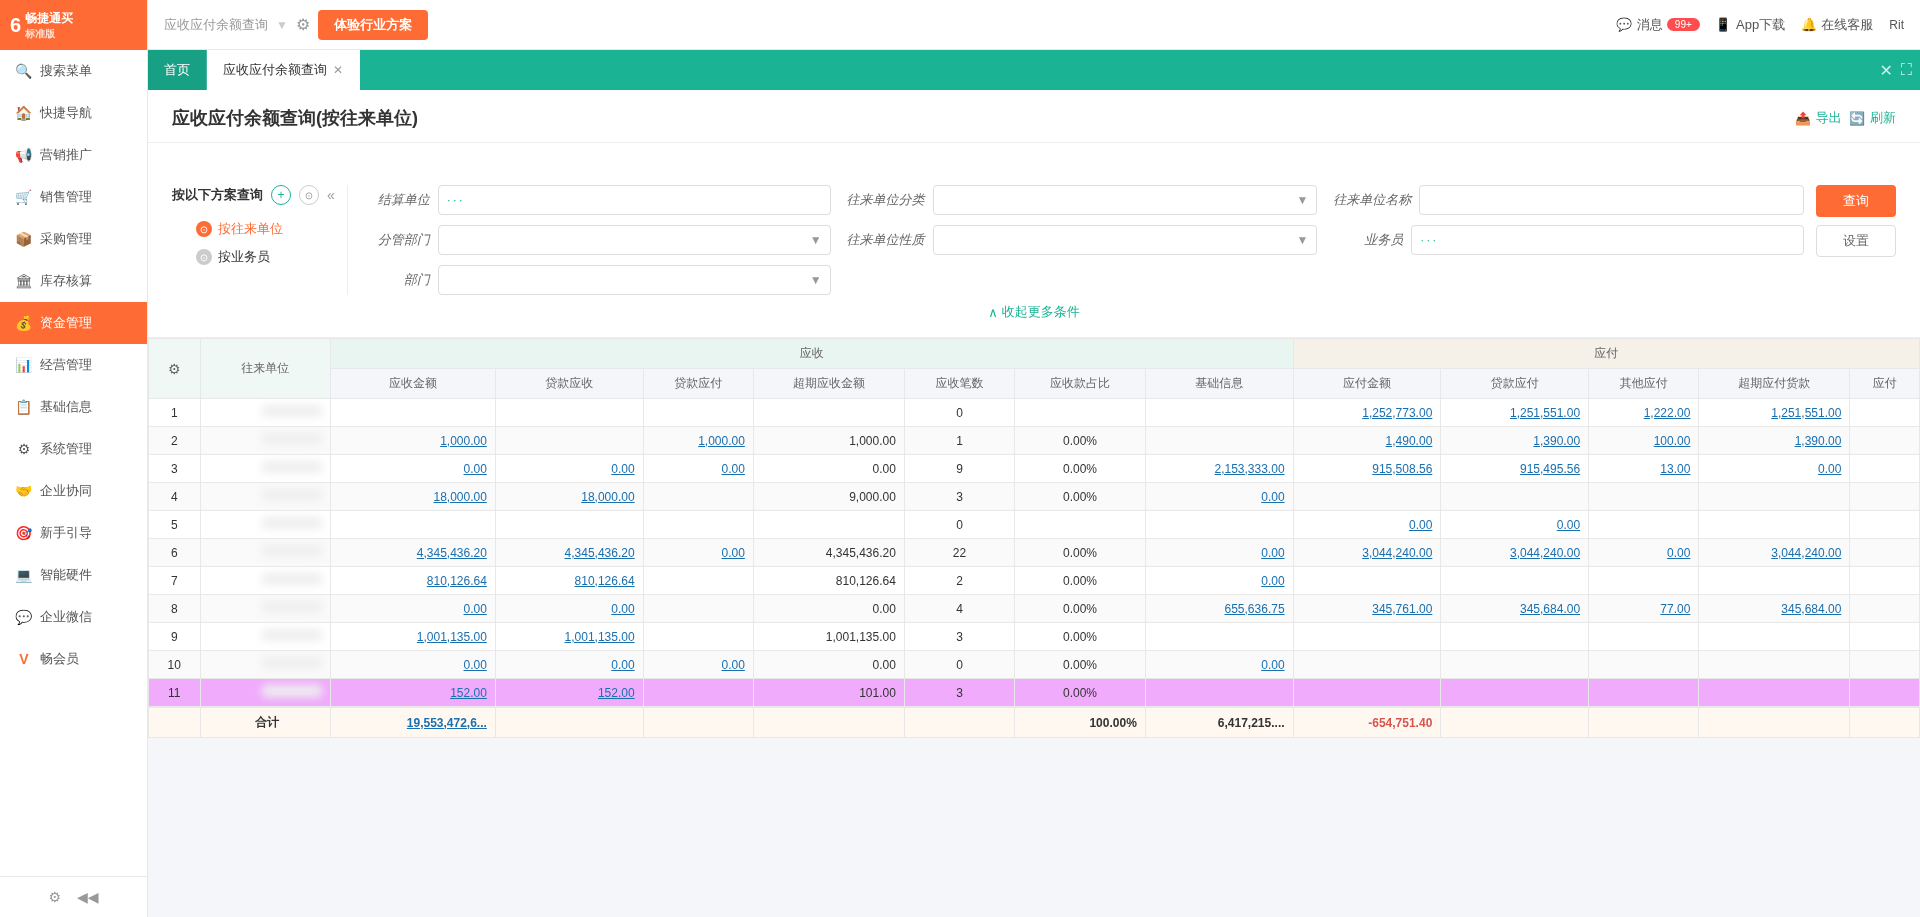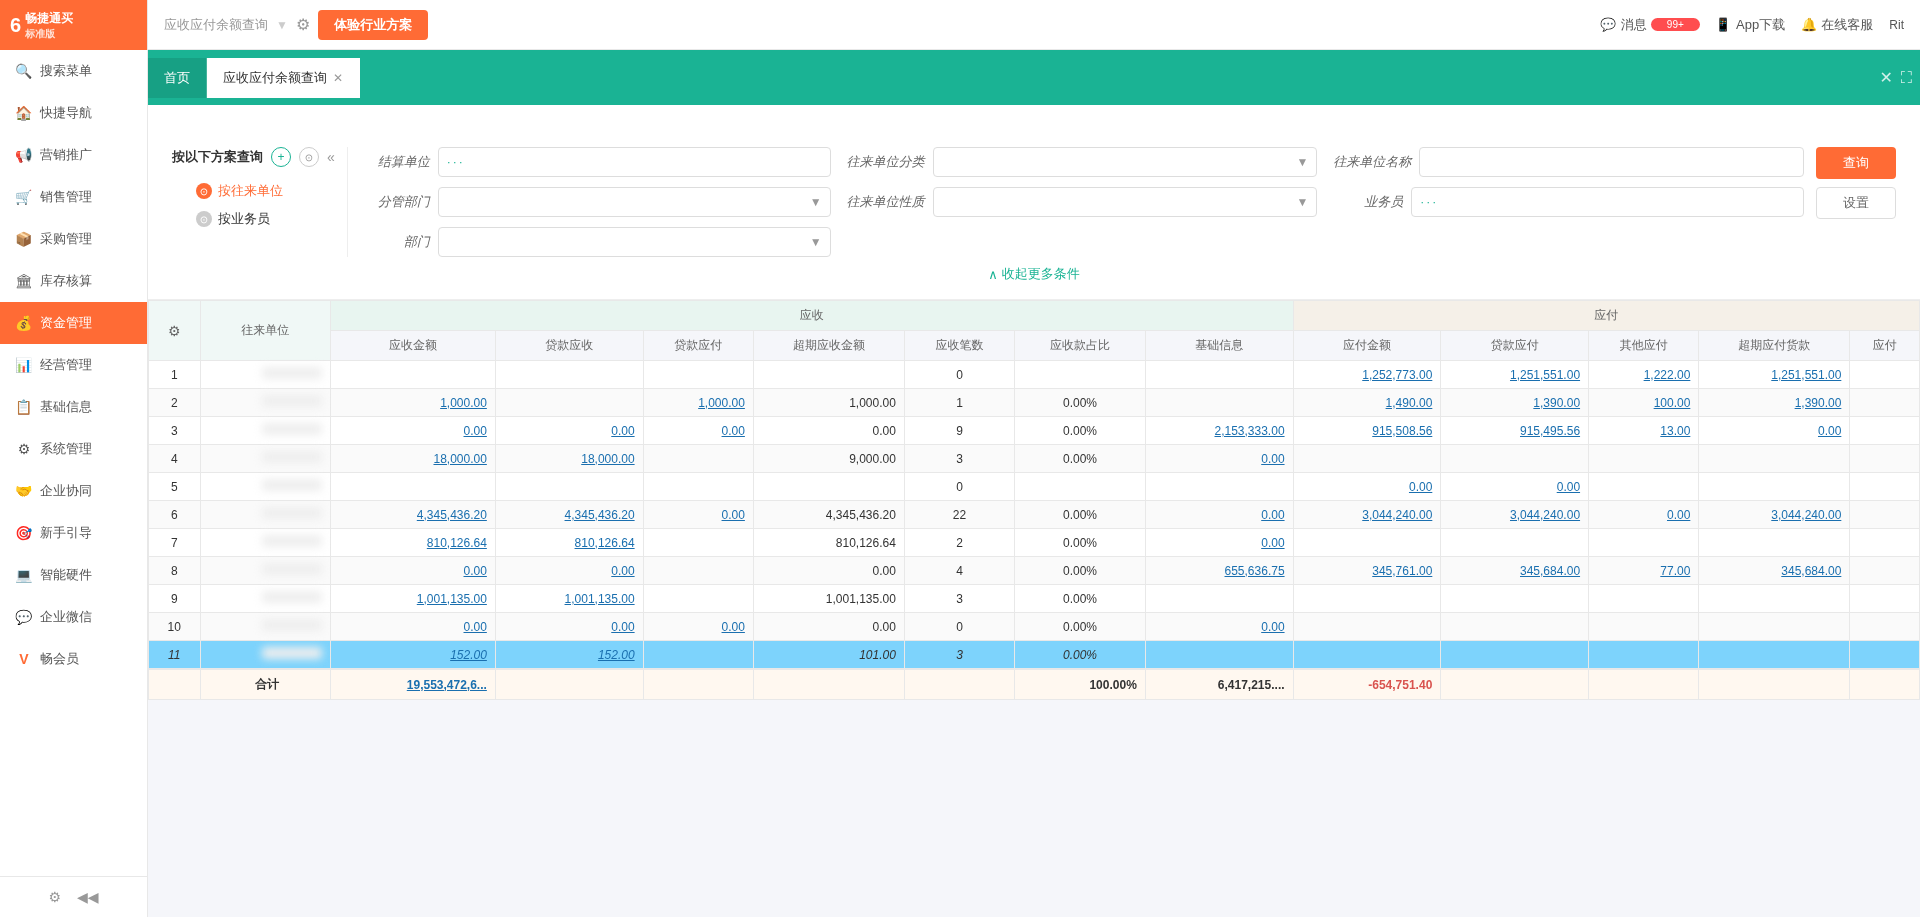--- a/index.html
+++ b/index.html
@@ -22,25 +22,25 @@
     .main-content { flex: 1; display: flex; flex-direction: column; overflow: hidden; }
 
     
     .top-header { height: 50px; background: #fff; display: flex; align-items: center; padding: 0 16px; border-bottom: 1px solid #e8e8e8; gap: 12px; flex-shrink: 0; }
     .top-header-left { display: flex; align-items: center; gap: 8px; flex: 1; }
     .breadcrumb-item { color: #999; font-size: 13px; }
     .gear-btn { color: #999; cursor: pointer; font-size: 16px; }
     .trial-btn { background: #ff6b35; color: white; border: none; padding: 6px 16px; border-radius: 4px; cursor: pointer; font-size: 13px; font-weight: bold; }
     .top-header-right { display: flex; align-items: center; gap: 16px; }
     .header-action { display: flex; align-items: center; gap: 4px; color: #555; cursor: pointer; font-size: 13px; }
-    .badge { background: #ff4d4f; color: white; font-size: 10px; padding: 1px 16px; border-radius: 8px; }
+    .badge { background: #ff4d4f; color: white; font-size: 10px; padding: 1px 8px; border-radius: 8px; }
     .user-info { font-size: 12px; color: #555; }
 
     
-    .tab-bar { height: 55px; background: #1ab394; display: flex; align-items: center; padding: 0 0; flex-shrink: 0; }
+    .tab-bar { height: 40px; background: #1ab394; display: flex; align-items: center; padding: 0 0; flex-shrink: 0; }
     .tab { display: flex; align-items: center; gap: 6px; padding: 0 16px; height: 40px; cursor: pointer; color: rgba(255,255,255,0.8); font-size: 13px; border-right: 1px solid rgba(255,255,255,0.2); }
     .tab.home { background: rgba(0,0,0,0.1); color: white; }
     .tab.active-tab { background: #fff; color: #333; }
     .tab-close { color: #999; font-size: 12px; cursor: pointer; }
     .tab-actions { margin-left: auto; display: flex; align-items: center; padding-right: 8px; gap: 8px; }
     .tab-action-btn { color: rgba(255,255,255,0.8); cursor: pointer; font-size: 16px; }
 
     
     .page-content { flex: 1; overflow: auto; background: #f5f6fa; }
 
@@ -217,20 +217,33 @@
         <span class="tab-close">✕</span>
       </div>
       <div class="tab-actions">
         <span class="tab-action-btn">✕</span>
         <span class="tab-action-btn">⛶</span>
       </div>
     </div>
 
     <div class="page-content">
 
+      <div class="page-header">
+        <span class="page-title">应收应付余额查询(按往来单位)</span>
+        <div class="page-header-actions">
+          <div class="btn-export">
+            <span>📤</span>
+            <span>导出</span>
+          </div>
+          <div class="btn-refresh">
+            <span>🔄</span>
+            <span>刷新</span>
+          </div>
+        </div>
+      </div>
 
       <div class="filter-section">
         <div style="display:flex; gap:0;margin-top:26px;">
 
           <div style="min-width:160px; border-right:1px solid #eee; padding-right:12px; margin-right:12px;">
             <div class="filter-header">
               <span class="filter-title">按以下方案查询</span>
               <span class="filter-add-btn">+</span>
               <span class="filter-setting-btn">⊙</span>
               <span class="filter-collapse-btn">«</span>
@@ -502,21 +515,21 @@
                   <td>0.00</td>
                   <td class="text-center">0</td>
                   <td class="text-center">0.00%</td>
                   <td class=" link-like">0.00</td>
                   <td></td>
                   <td></td>
                   <td></td>
                   <td></td>
                   <td></td>
                 </tr>
-                <tr style="background: #7dd3fc; font-style: italic;">
+                <tr style="background: #f0abfc;">
                   <td class="text-center">11</td>
                   <td><span class="blurred"></span></td>
                   <td class=" link-like">152.00</td>
                   <td class=" link-like">152.00</td>
                   <td></td>
                   <td>101.00</td>
                   <td class="text-center">3</td>
                   <td class="text-center">0.00%</td>
                   <td></td>
                   <td></td>

